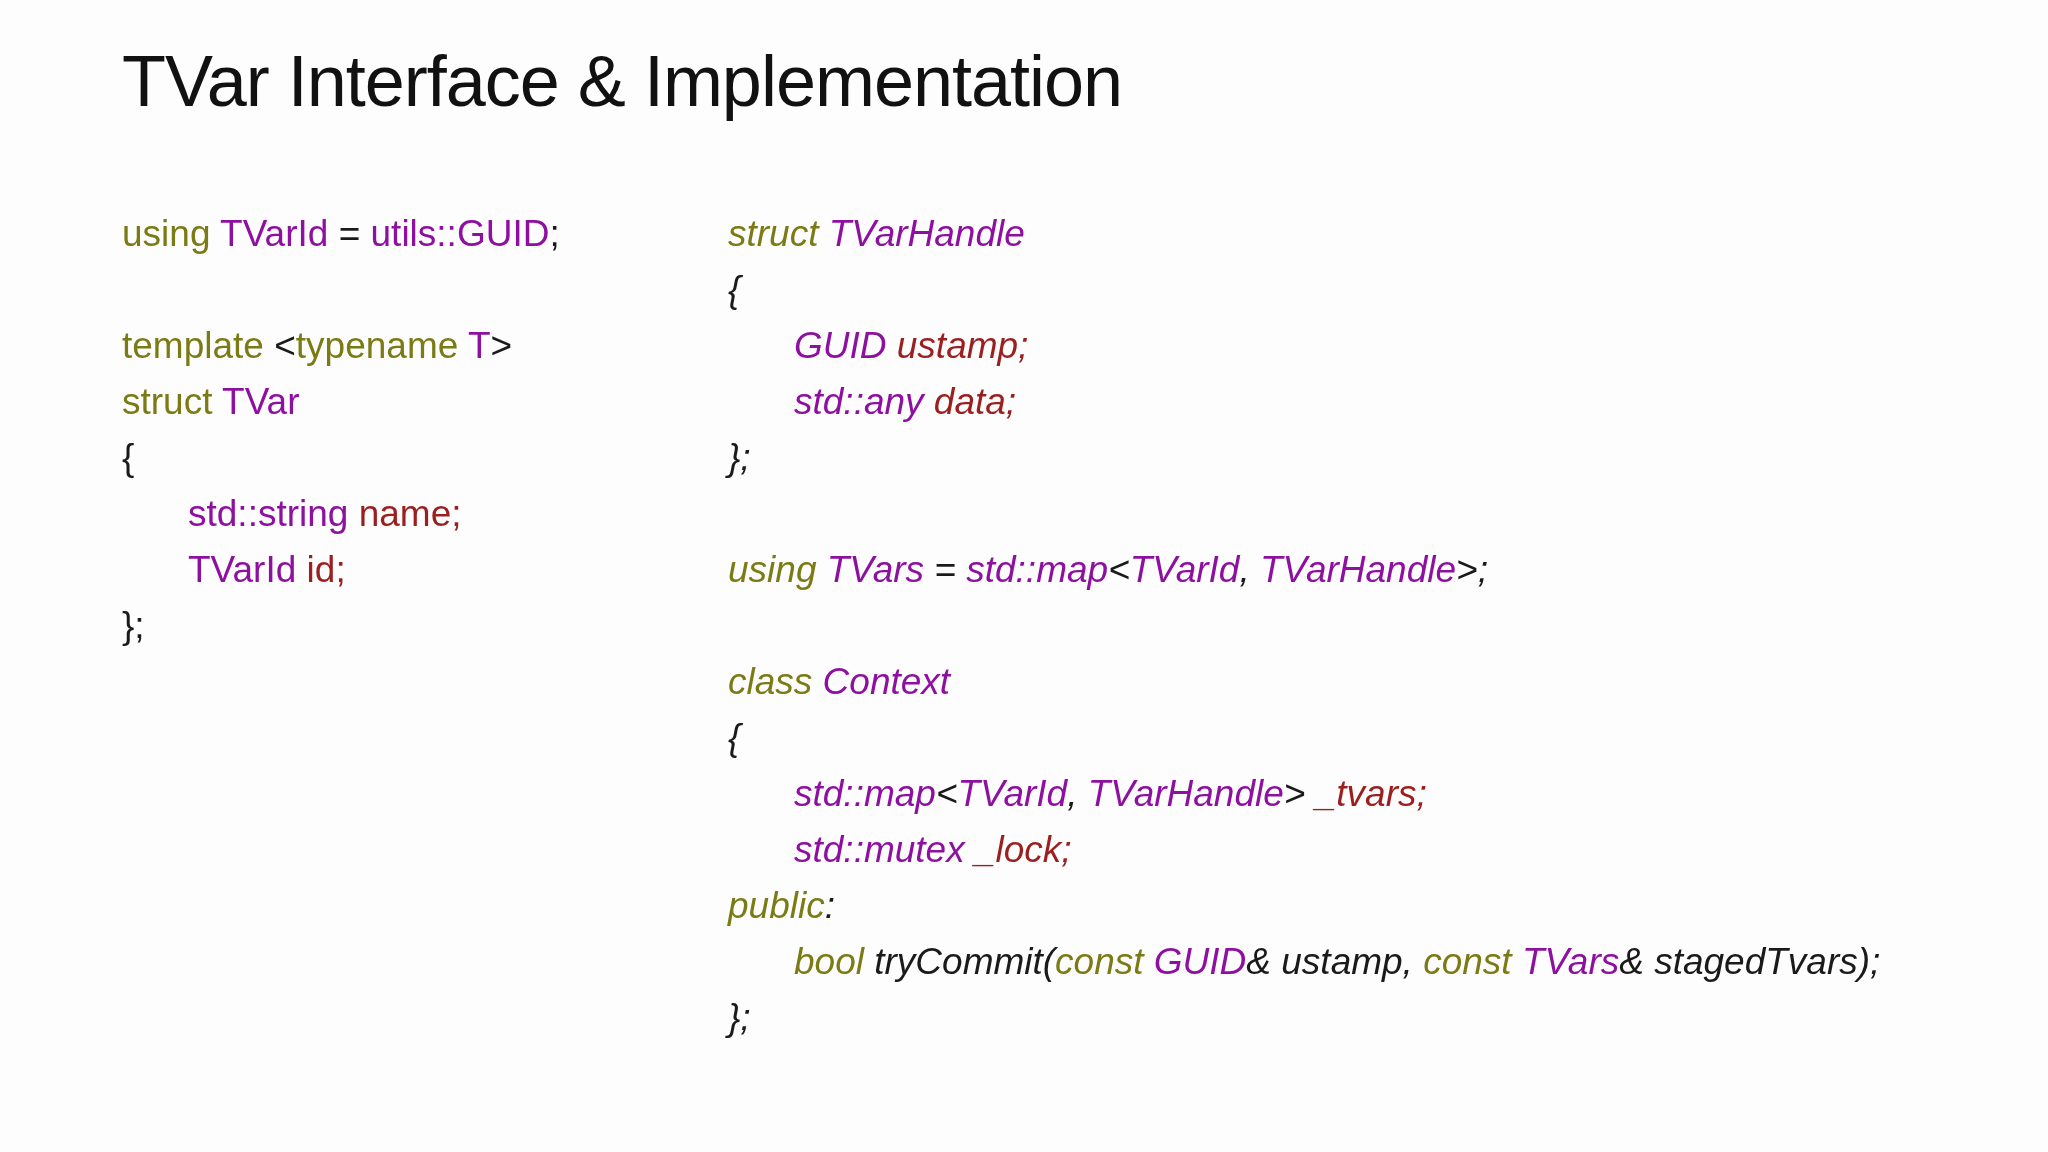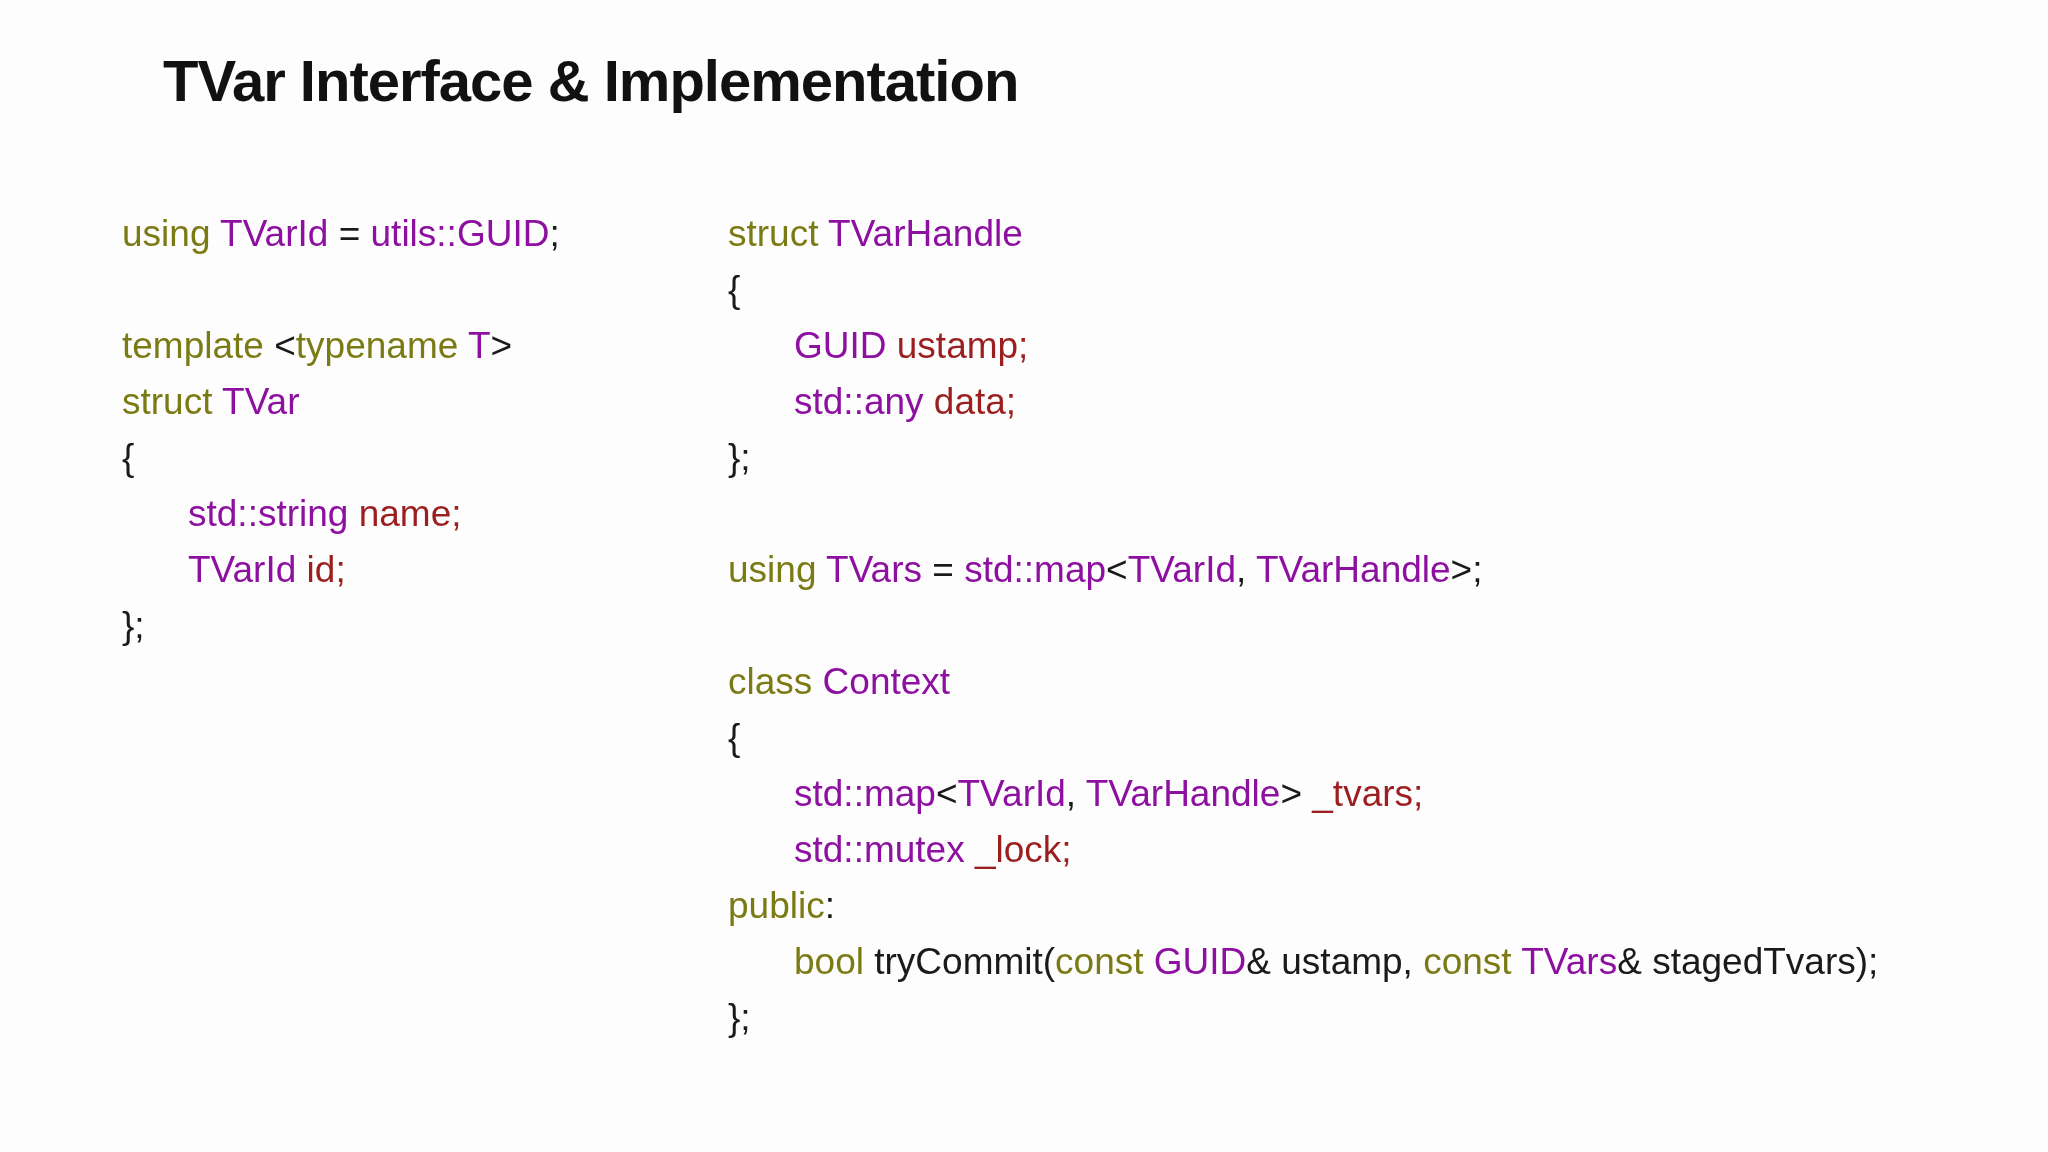--- a/index.html
+++ b/index.html
@@ -21,37 +21,36 @@
   .slide {
     position: relative;
     width: 2048px;
     height: 1152px;
     background: var(--background);
   }
   .slide-title {
     position: absolute;
     left: 122px;
     top: 46px;
-    font-size: 58px;
+    font-size: 72px;
     line-height: 70px;
-    font-weight: bold;
+    font-weight: normal;
     color: var(--title);
     letter-spacing: -1px;
     white-space: pre;
-    margin-left: 41px;
   }
   .code-column {
     position: absolute;
     top: 206px;
     font-size: 37px;
     color: var(--plain);
     white-space: pre;
   }
   .code-column-left  { left: 122px; }
-  .code-column-right { left: 728px; }
+  .code-column-right { left: 728px; font-style: italic; }
   .code-line {
     height: 56px;
     line-height: 56px;
     white-space: pre;
   }
   .code-line.ind-1 { padding-left: 66px; }
   .tok-keyword { color: var(--keyword); }
   .tok-type    { color: var(--type); }
   .tok-member  { color: var(--member); }
   .tok-plain   { color: var(--plain); }

